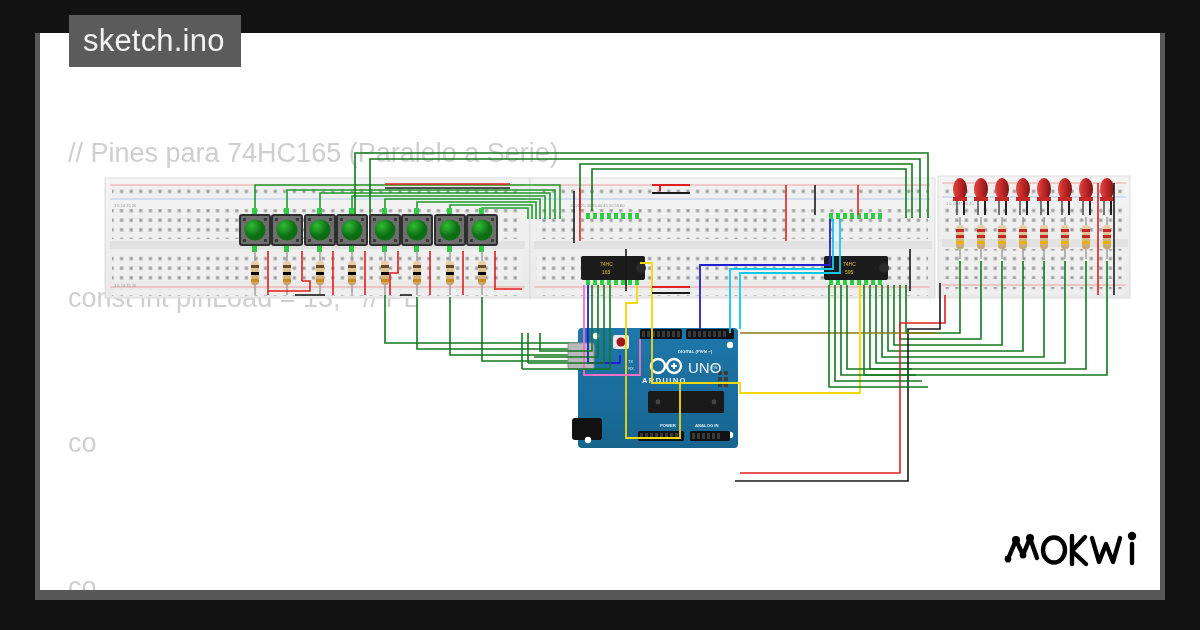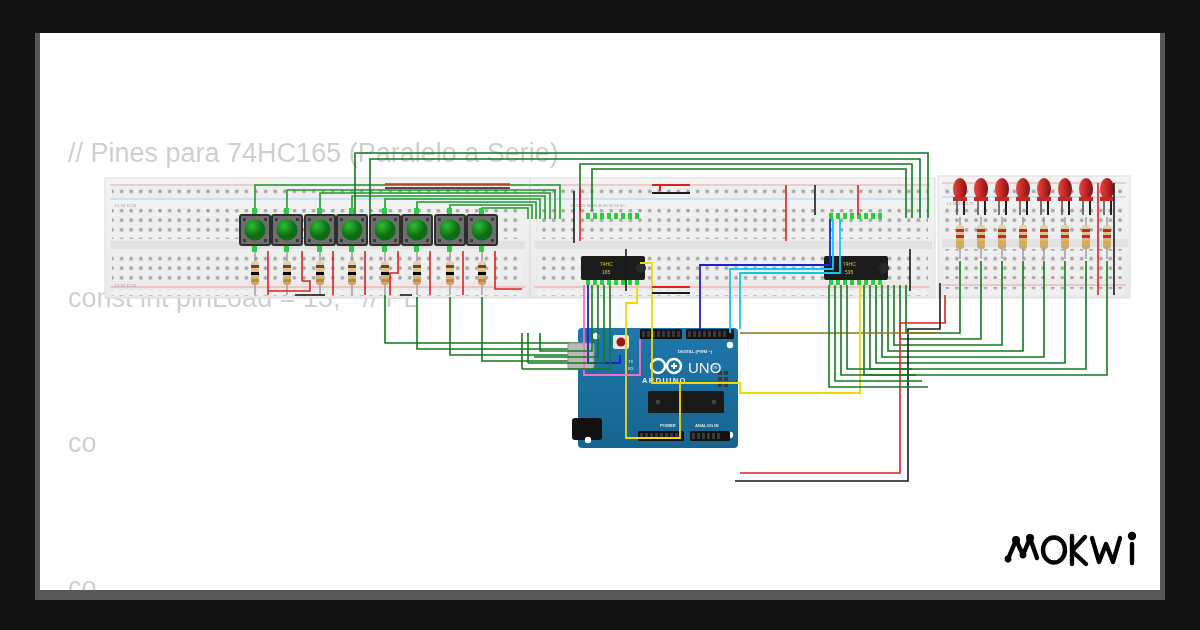--- a/index.html
+++ b/index.html
@@ -616,20 +616,21 @@
         <line x1="775" y1="152" x2="775" y2="182" stroke="#1a1a1a" stroke-width="1.6"></line>
         <line x1="818" y1="152" x2="818" y2="182" stroke="#e02020" stroke-width="1.6"></line>
         <line x1="540" y1="155" x2="540" y2="208" stroke="#e02020" stroke-width="1.6"></line>
         <line x1="534" y1="158" x2="534" y2="210" stroke="#1a1a1a" stroke-width="1.6"></line>
         <line x1="586" y1="216" x2="586" y2="258" stroke="#1a1a1a" stroke-width="1.6"></line>
         <line x1="870" y1="216" x2="870" y2="258" stroke="#1a1a1a" stroke-width="1.6"></line>
       </g>
     </svg>
   </div>
 
+  <div class="filetab">sketch.ino</div>
 
   <div class="wokwi">
     <svg width="148" height="46" viewBox="0 0 148 46">
       <g fill="none" stroke="#000" stroke-width="4.4" stroke-linecap="round" stroke-linejoin="round">
 
         <path d="M6 31 L14 12 L21 27 L28 10 L35 30"></path>
 
         <ellipse cx="52" cy="22" rx="11" ry="12.5"></ellipse>
 
         <path d="M70 8 L70 36 M70 23 L83 9 M70 23 L84 36"></path>

